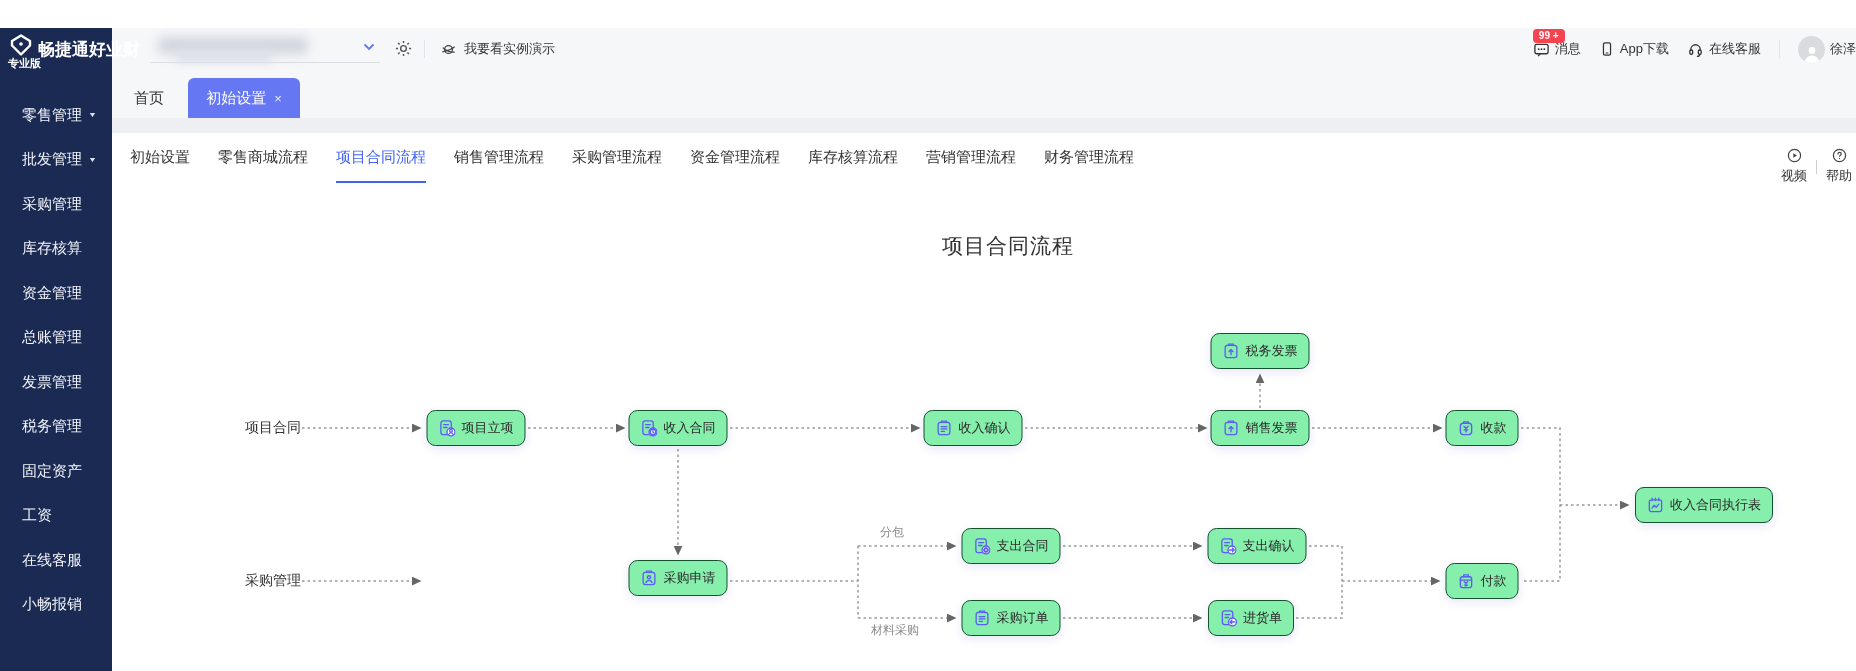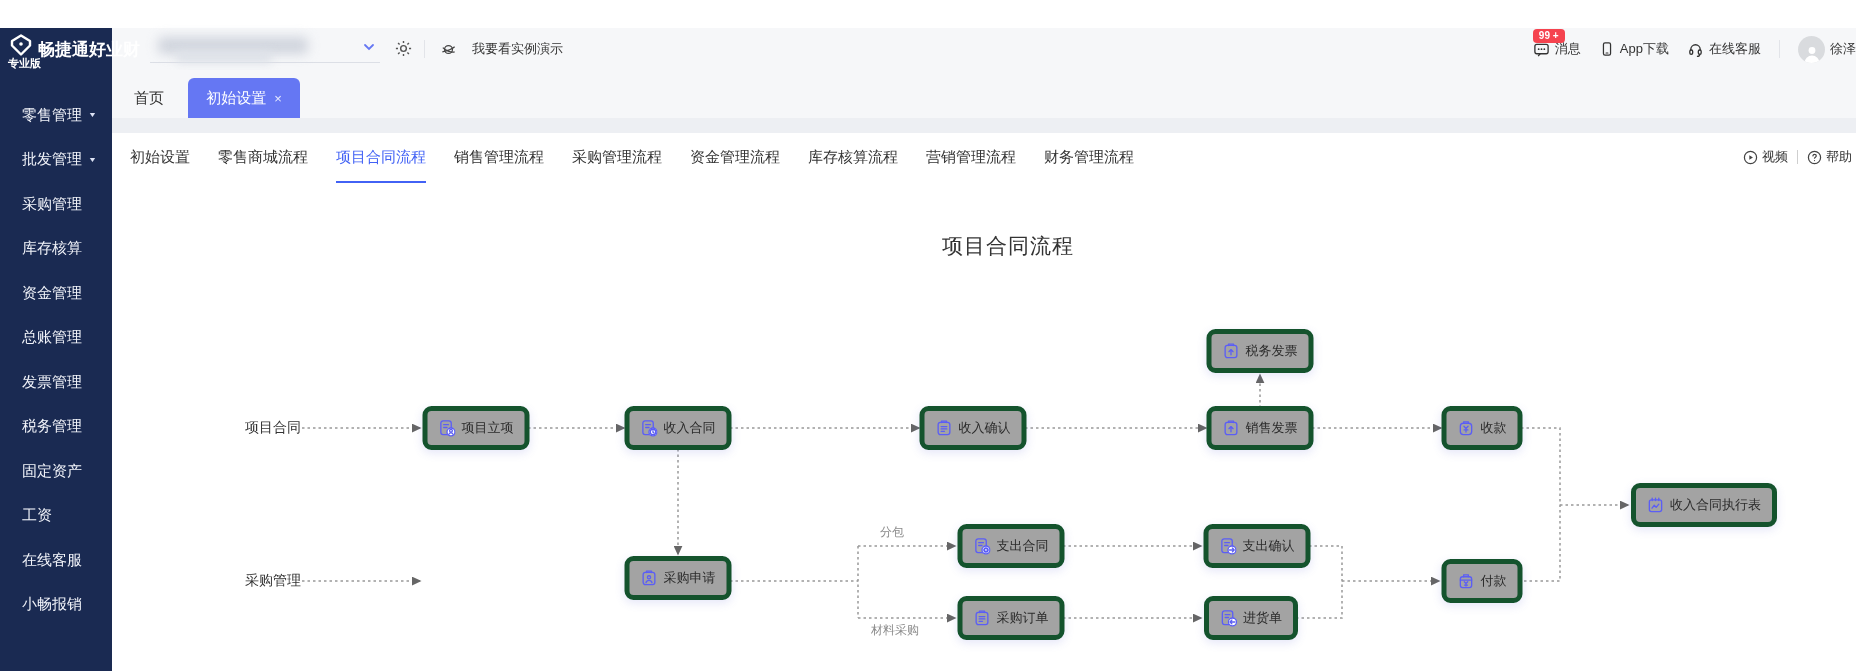--- a/index.html
+++ b/index.html
@@ -17,21 +17,21 @@
   .side-menu li .caret{margin-left:6px;font-size:9px;color:#dde3f5;transform:scale(1,.8);}
 
   
   .toolbar{position:absolute;left:112px;top:28px;right:0;height:42px;background:#f6f7f9;z-index:4;}
   .tb-select{position:absolute;left:38px;top:4px;width:230px;height:30px;border-bottom:1px solid #dcdfe6;cursor:pointer;}
   .tb-blur1{position:absolute;left:8px;top:5px;width:150px;height:17px;background:#c9ced8;filter:blur(6px);opacity:.85;border-radius:4px;}
   .tb-blur2{position:absolute;left:26px;top:19px;width:96px;height:12px;background:#dde1e8;filter:blur(5px);border-radius:4px;}
   .tb-caret{position:absolute;right:4px;top:8px;}
   .tb-gear{position:absolute;left:282px;top:11px;cursor:pointer;}
   .tb-div1{position:absolute;left:312px;top:12px;width:1px;height:18px;background:#e2e4e9;}
-  .tb-demo{position:absolute;left:328px;top:12px;display:flex;align-items:center;gap:15px;font-size:13px;color:#333;cursor:pointer;white-space:nowrap;}
+  .tb-demo{position:absolute;left:328px;top:12px;display:flex;align-items:center;gap:7px;font-size:13px;color:#333;cursor:pointer;white-space:nowrap;}
   .tb-right{position:absolute;right:0;top:0;height:42px;display:flex;align-items:center;gap:18px;padding-right:0;}
   .tb-item{display:flex;align-items:center;gap:5px;font-size:13px;color:#333;cursor:pointer;position:relative;white-space:nowrap;}
   .badge{position:absolute;top:-11px;left:0;background:var(--badge,#f5434f);color:#fff;font-size:10px;line-height:14px;padding:0 6px;border-radius:4px;font-weight:bold;}
   .tb-div2{width:1px;height:18px;background:#e2e4e9;}
   .avatar{width:27px;height:27px;border-radius:50%;background:#d9dbde;display:flex;align-items:flex-end;justify-content:center;overflow:hidden;cursor:pointer;}
   .user-name{font-size:13px;color:#333;width:26px;overflow:hidden;white-space:nowrap;}
 
   
   .wintabs{position:absolute;left:112px;top:70px;right:0;height:48px;background:#f6f7f9;display:flex;align-items:flex-end;z-index:4;}
   .wintab{height:40px;display:flex;align-items:center;justify-content:center;font-size:15px;color:#333;padding:0 18px;cursor:pointer;}
@@ -40,27 +40,27 @@
   .wintab .close{font-size:13px;color:#e8ebff;cursor:pointer;}
 
   .page-gap{position:absolute;left:112px;top:118px;right:0;height:15px;background:#edeff3;}
   .card{position:absolute;left:116px;top:133px;right:0;bottom:0;background:#fff;}
 
   
   .flowtabs{position:absolute;left:116px;top:133px;right:150px;height:50px;display:flex;align-items:stretch;gap:28px;padding-left:14px;z-index:6;}
   .flowtab{display:flex;align-items:center;font-size:15px;color:#333;cursor:pointer;border-bottom:2px solid transparent;white-space:nowrap;}
   .flowtab.active{color:var(--blue,#4262f5);border-bottom-color:var(--blue,#4262f5);}
   .help-video{position:absolute;right:4px;top:148px;display:flex;align-items:center;gap:9px;font-size:13px;color:#333;z-index:6;white-space:nowrap;}
-  .hv-item{display:flex;align-items:center;gap:4px;cursor:pointer;}
+  .hv-item{display:flex;align-items:center;gap:4px;cursor:pointer;flex-direction:column;}
   .hv-div{width:1px;height:14px;background:#cfcfcf;}
 
   
   .diagram-title{position:absolute;left:1008px;top:246px;transform:translate(-50%,-50%);font-size:21px;font-weight:500;color:#333;letter-spacing:1px;margin:0;z-index:6;white-space:nowrap;}
   .connectors{position:absolute;left:0;top:0;z-index:6;pointer-events:none;}
-  .flow-node{position:absolute;transform:translate(-50%,-50%);display:flex;align-items:center;gap:6px;background:#a3a3a3;border:5px solid #14532d;border-radius:9px;padding:8px 11px;font-size:13px;color:#2b2b2b;box-shadow:0 3px 10px rgba(95,98,214,.16);cursor:pointer;z-index:7;white-space:nowrap;}
+  .flow-node{position:absolute;transform:translate(-50%,-50%);display:flex;align-items:center;gap:6px;background:#86efac;border:1px solid #14532d;border-radius:9px;padding:8px 11px;font-size:13px;color:#2b2b2b;box-shadow:0 3px 10px rgba(95,98,214,.16);cursor:pointer;z-index:7;white-space:nowrap;}
   .flow-node .nicon{display:flex;align-items:center;}
   .row-label{position:absolute;transform:translateY(-50%);font-size:14px;font-weight:500;color:#333;z-index:7;white-space:nowrap;}
   .branch-label{position:absolute;font-size:12px;color:#8a8a8a;z-index:7;white-space:nowrap;}
   svg.ic{display:block;}
 </style>
 </head>
 <body>
 
 <div class="screen">
 

